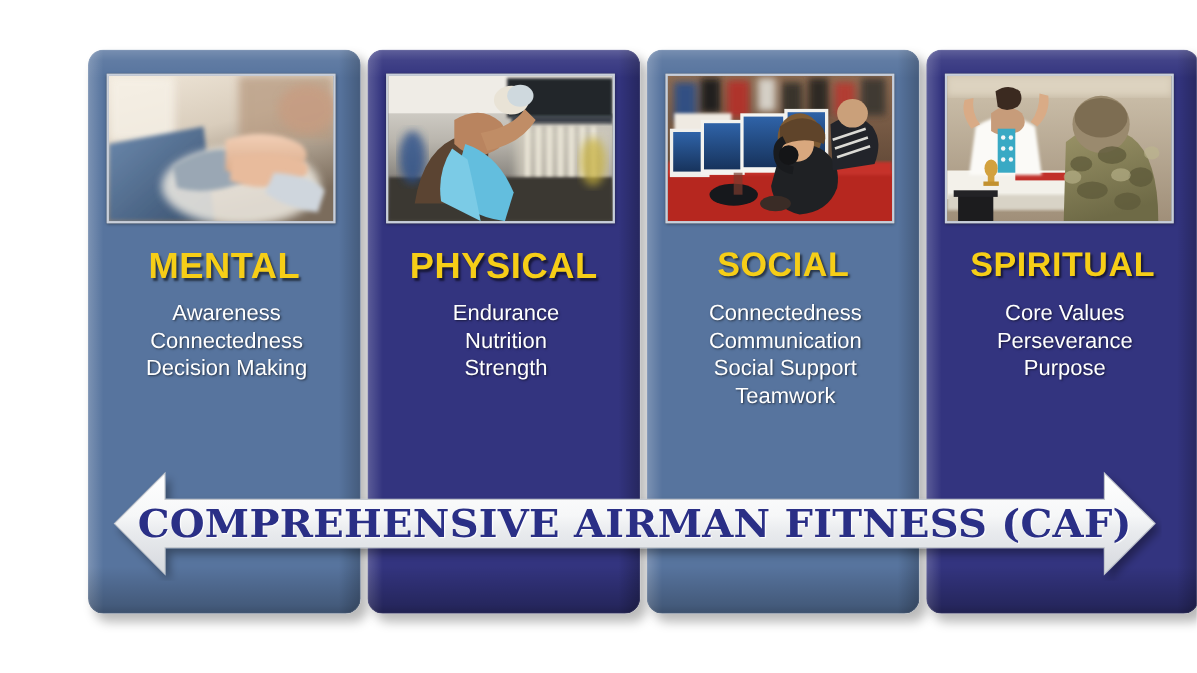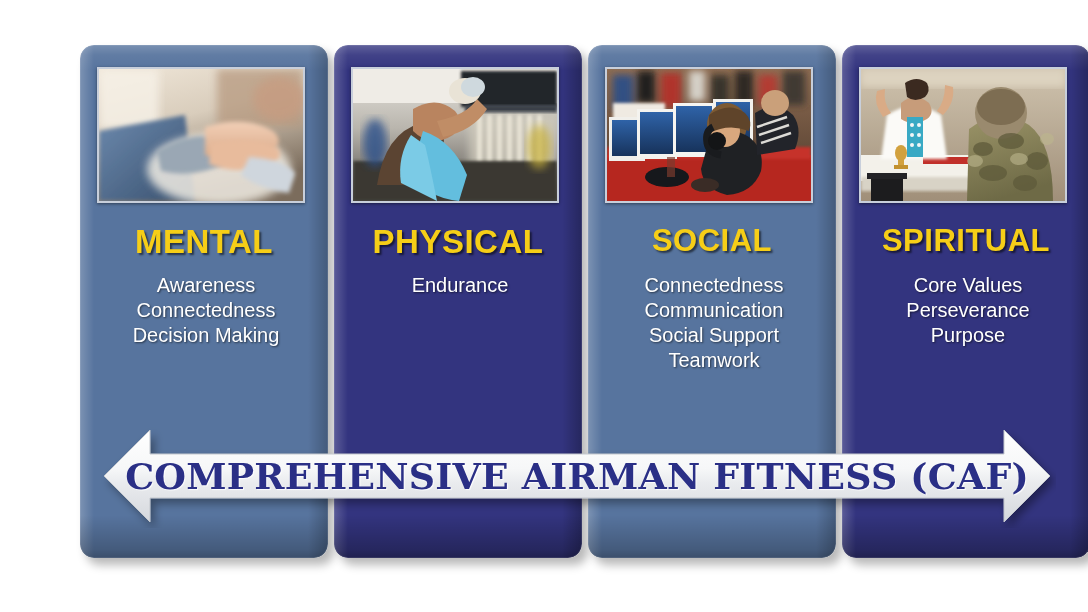--- a/index.html
+++ b/index.html
@@ -231,20 +231,22 @@
             <path d="M70 62 q30 10 44 44 l-8 26 q-36 -4 -48 -30 Z" fill="#63bede"></path>
             <path d="M58 66 q-14 22 -10 48 l36 18 q-8 -40 -12 -56 Z" fill="#7bcbe6"></path>
             <ellipse cx="112" cy="22" rx="16" ry="13" fill="#e9e3d6"></ellipse>
             <ellipse cx="120" cy="18" rx="12" ry="10" fill="#cfd9de"></ellipse>
           </svg>
         </div>
       </div>
       <div class="title">PHYSICAL</div>
       <div class="list">
         <div>Endurance</div>
+        <div>Nutrition</div>
+        <div>Strength</div>
       </div>
     </div>
   </div>
 
   <div class="card slate" style="left:556px">
     <div class="inner"></div>
     <div class="card-body">
       <div class="photo">
         <div class="scene">
           <svg width="204" height="132" viewBox="0 0 204 132" preserveAspectRatio="none">

